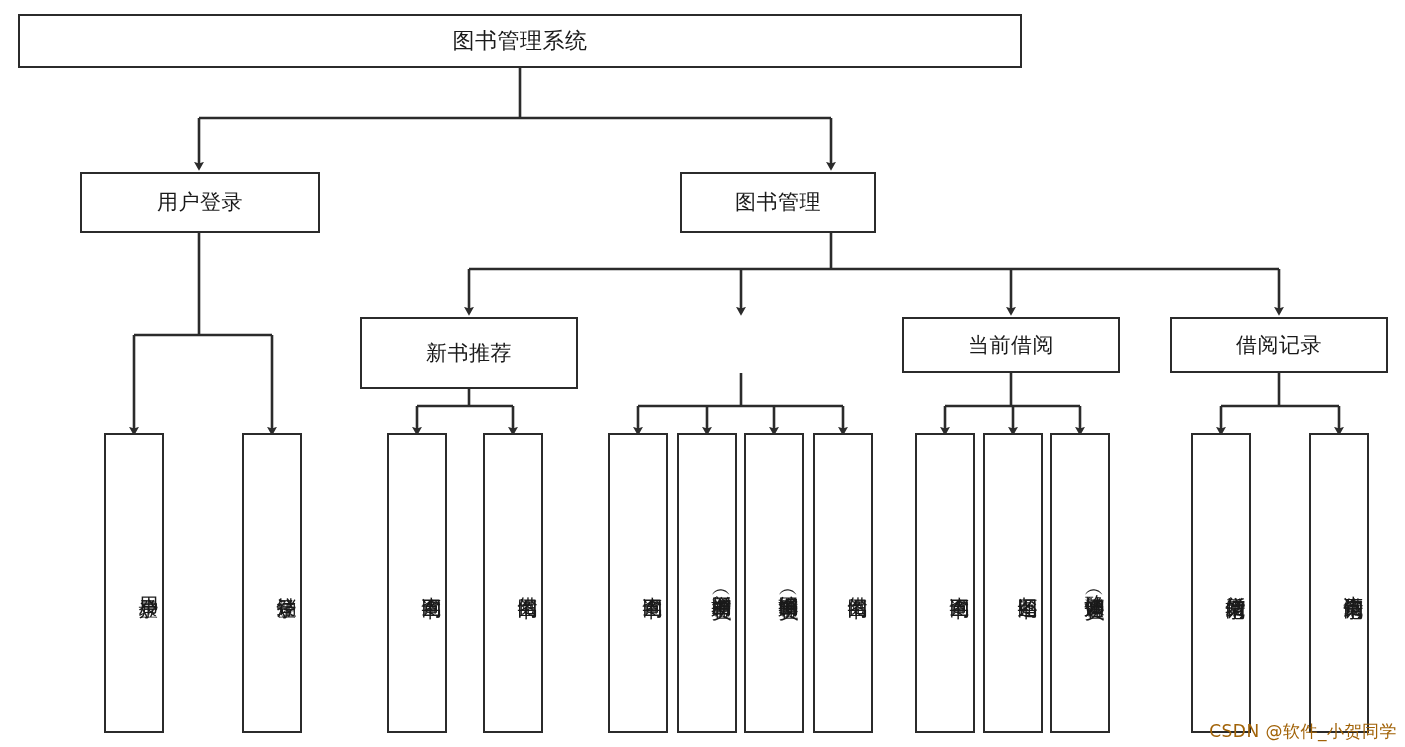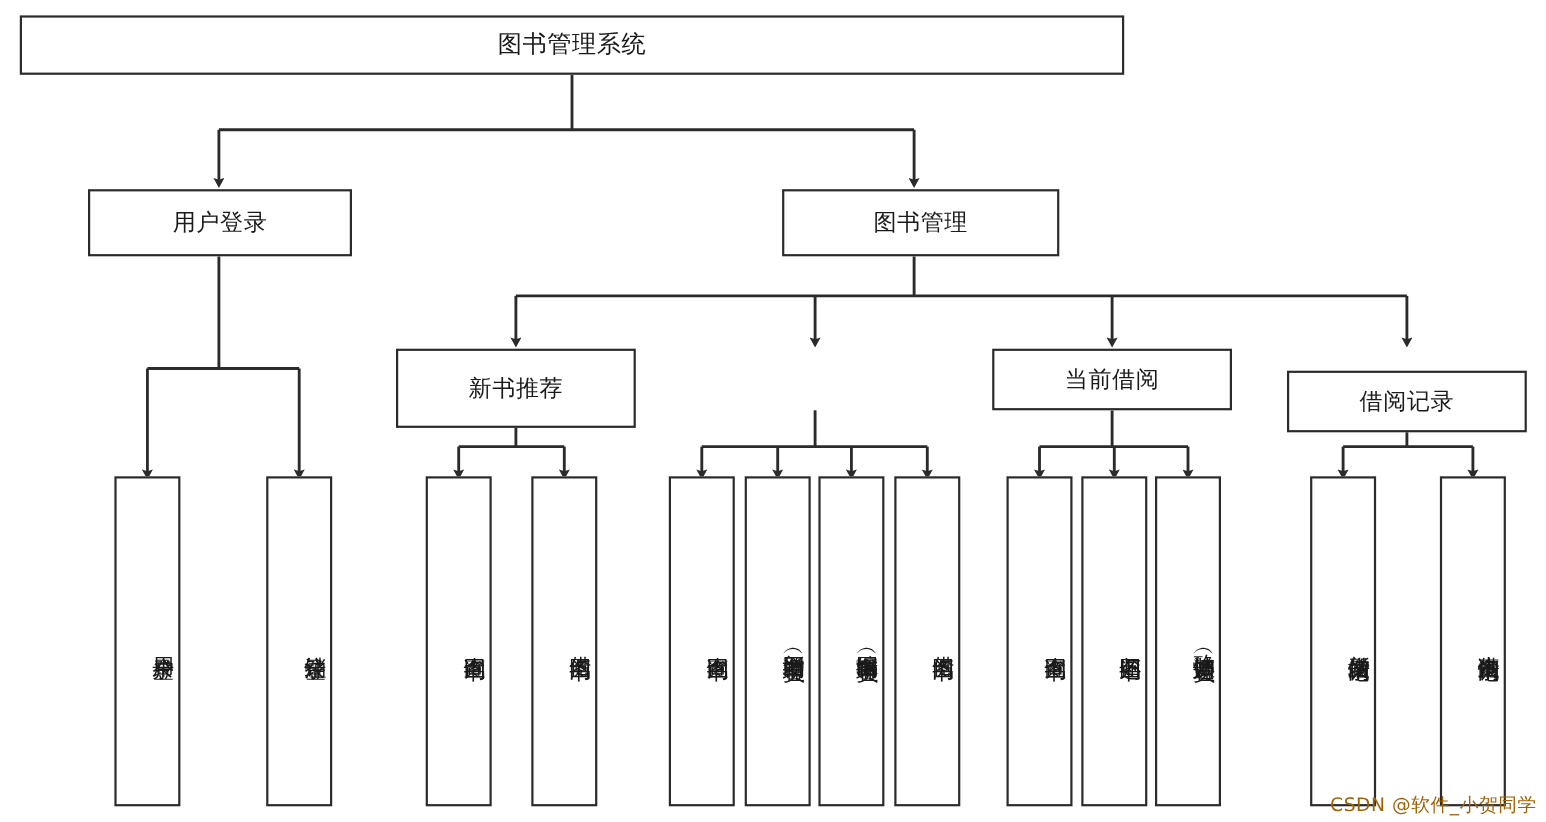--- a/index.html
+++ b/index.html
@@ -127,28 +127,28 @@
       <path d="M1221,406 L1339,406"></path>
       <path d="M1221,406 L1221,431" marker-end="url(#arrow)"></path>
       <path d="M1339,406 L1339,431" marker-end="url(#arrow)"></path>
     </g>
   </svg>
 
   <div class="node horiz" id="node-root" style="left:18px; top:14px; width:1004px; height:54px;">图书管理系统</div>
 
   <div class="node horiz" style="left:80px; top:172px; width:240px; height:61px;">用户登录</div>
 
-  <div class="node horiz" style="left:711px; top:172px; width:252px; height:61px;">图书管理</div>
+  <div class="node horiz" style="left:680px; top:172px; width:196px; height:61px;">图书管理</div>
 
   <div class="node horiz" style="left:360px; top:317px; width:218px; height:72px;">新书推荐</div>
 
 
   <div class="node horiz" style="left:902px; top:317px; width:218px; height:56px;">当前借阅</div>
 
-  <div class="node horiz" style="left:1170px; top:317px; width:218px; height:56px;margin-top:20px;">借阅记录</div>
+  <div class="node horiz" style="left:1170px; top:317px; width:218px; height:56px;">借阅记录</div>
 
   <div class="node vert" style="left:104px; top:433px; width:60px; height:300px;">
     <span class="vtext">用户登录</span>
   </div>
 
   <div class="node vert" style="left:242px; top:433px; width:60px; height:300px;">
     <span class="vtext">注销登录</span>
   </div>
 
   <div class="node vert" style="left:387px; top:433px; width:60px; height:300px;">

